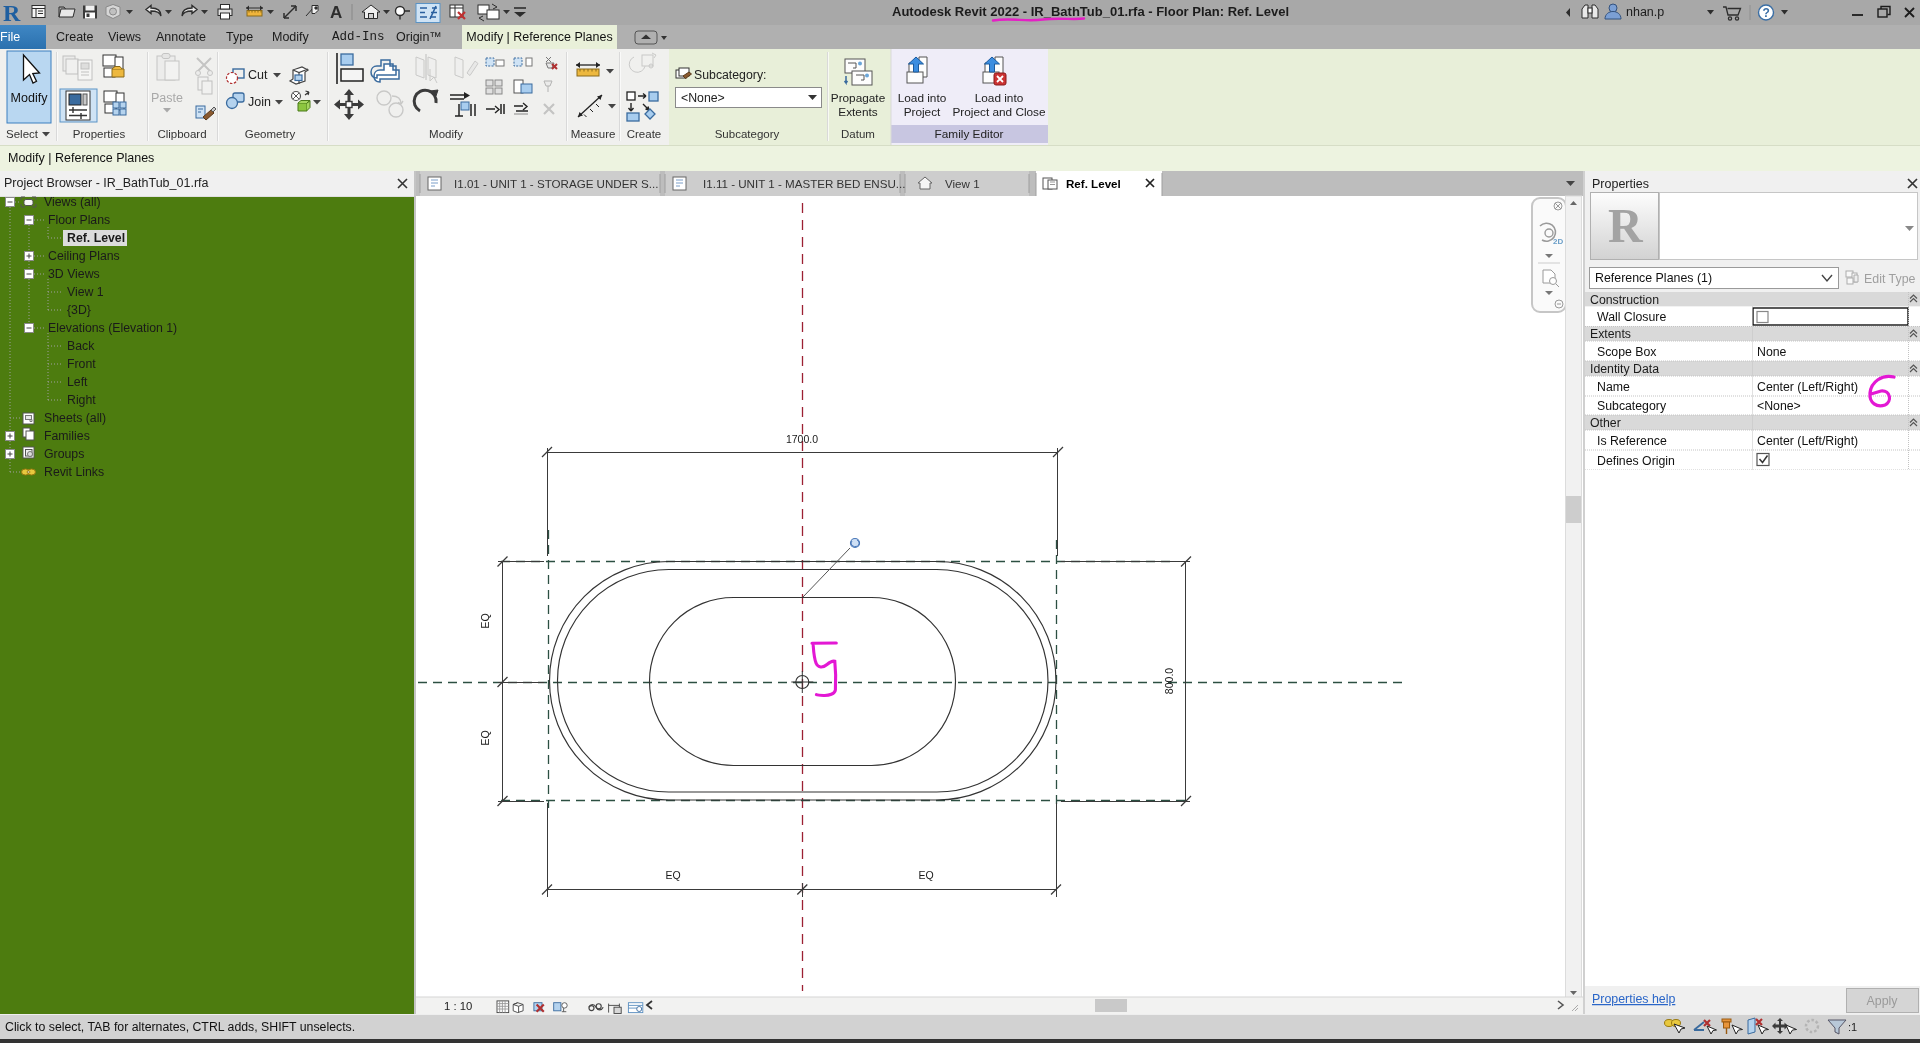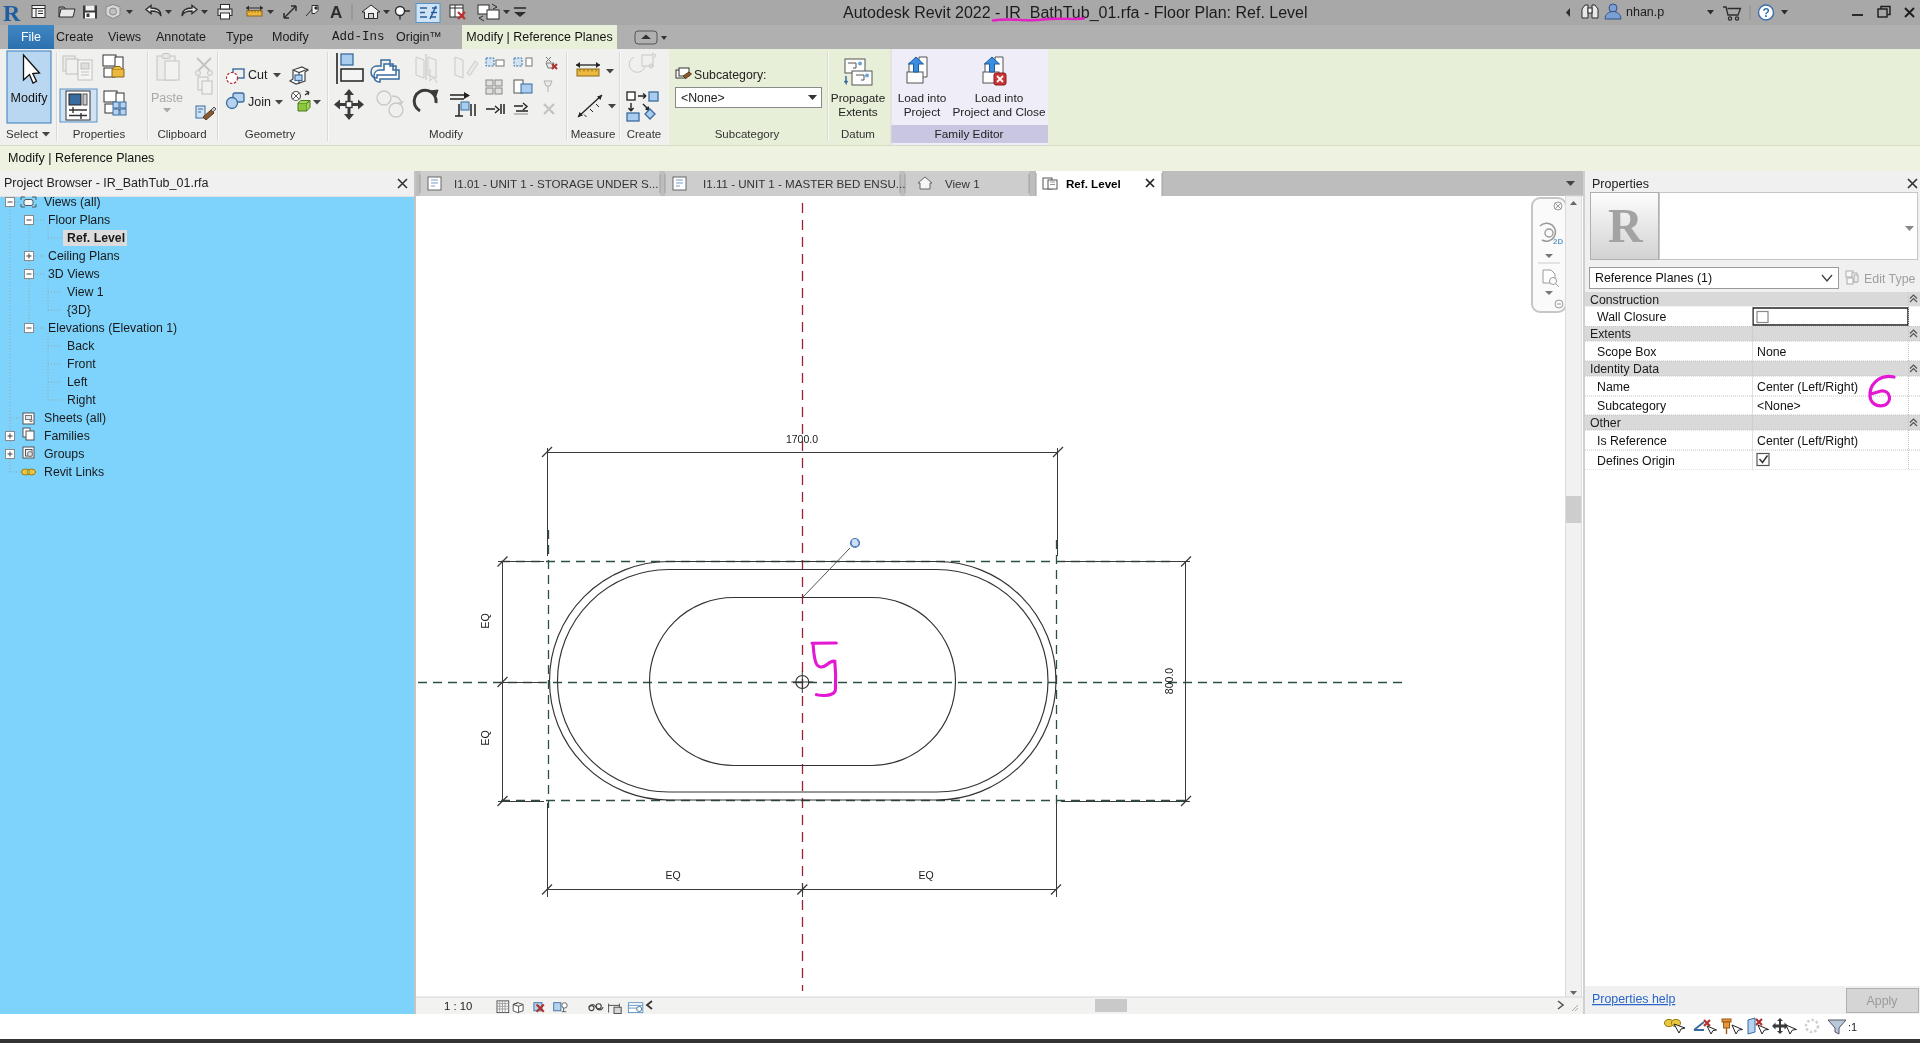--- a/index.html
+++ b/index.html
@@ -107,21 +107,21 @@
         <path d="M492,4 l5,3 l-4,2" fill="none"></path>
         <path d="M484,21 l-5,-3 l4,-2" fill="none"></path>
       </g>
     <path d="M503,10 h7 l-3.5,4 Z" fill="#333"></path>
 
     <g stroke="#2d2d2d" stroke-width="1.6">
         <path d="M514,8 h12"></path>
       </g>
     <path d="M514,12 h12 l-6,5 Z" fill="#2d2d2d"></path>
   </svg>
-  <div class="abs" style="left:843px;top:4px;white-space:nowrap;font-size:16px;color:#1c1c1c;">Autodesk Revit 2022 - IR_BathTub_01.rfa - Floor Plan: Ref. Level</div>
+  <div class="abs" style="left:892px;top:4px;white-space:nowrap;font-size:13px;color:#1c1c1c;font-weight:bold;">Autodesk Revit 2022 - IR_BathTub_01.rfa - Floor Plan: Ref. Level</div>
   <svg class="abs" style="left:991px;top:14px;" width="96" height="10" viewBox="0 0 96 10">
     <path d="M2,6.5 C20,3.5 35,8 52,5.5 C68,3.5 82,6 93,4.5" fill="none" stroke="#e520c5" stroke-width="2.4" stroke-linecap="round"></path>
   </svg>
   <svg class="abs" id="titleright" style="left:1560px;top:0;" width="360" height="25" viewBox="0 0 360 25">
     <path d="M10,8 l-4,4.5 l4,4.5 Z" fill="#2d2d2d"></path>
 
     <g stroke="#2d2d2d" fill="#e8e8e8">
         <path d="M22,9 l3,-4 h3 l0,13 h-6 Z"></path>
         <path d="M38,9 l-3,-4 h-3 l0,13 h6 Z"></path>
         <rect x="28" y="8" width="4" height="5" fill="#fff"></rect>
@@ -147,21 +147,21 @@
 
     <path d="M292,15 h11" stroke="#1c1c1c" stroke-width="1.8"></path>
     <g fill="none" stroke="#1c1c1c" stroke-width="1.4">
         <rect x="318" y="9" width="9" height="8"></rect>
         <path d="M321,9 v-2.5 h9 v8 h-2.5"></path>
       </g>
     <path d="M345,8 l9,9 M354,8 l-9,9" stroke="#1c1c1c" stroke-width="1.8"></path>
   </svg>
 
   <div class="abs" id="tabrow" style="left:0;top:25px;width:1920px;height:24px;background:#b0b0b0;"></div>
-  <div class="abs" style="left:8px;top:25px;width:46px;height:40px;background:linear-gradient(#3f87c4,#1e62a0);color:#fff;font-size:12.5px;text-align:center;line-height:24px;">File</div>
+  <div class="abs" style="left:0;top:25px;width:46px;height:40px;background:linear-gradient(#3f87c4,#1e62a0);color:#fff;font-size:12.5px;text-align:left;line-height:24px;">File</div>
   <div class="abs tabtxt" style="left:56px;top:25px;">Create</div>
   <div class="abs tabtxt" style="left:108px;top:25px;">Views</div>
   <div class="abs tabtxt" style="left:156px;top:25px;">Annotate</div>
   <div class="abs tabtxt" style="left:226px;top:25px;">Type</div>
   <div class="abs tabtxt" style="left:272px;top:25px;">Modify</div>
   <div class="abs tabtxt" style="left:332px;top:25px;font-family:Liberation Mono, monospace;">Add-Ins</div>
   <div class="abs tabtxt" style="left:396px;top:25px;">Origin™</div>
   <div class="abs" style="left:462px;top:25px;width:155px;height:24px;background:#e9f0d9;color:#111;font-size:12.5px;text-align:center;line-height:24px;">Modify | Reference Planes</div>
   <style>.tabtxt{font-size:12.5px;color:#1b1b1b;line-height:24px;height:24px;}</style>
   <svg class="abs" style="left:634px;top:30px;" width="34" height="15" viewBox="0 0 34 15">
@@ -432,21 +432,21 @@
       </g>
     <text x="999" y="53" font-size="11.8" fill="#222" text-anchor="middle">Load into</text>
     <text x="999" y="67" font-size="11.8" fill="#222" text-anchor="middle">Project and Close</text>
     <text x="969" y="89" font-size="11.8" fill="#222" text-anchor="middle">Family Editor</text>
   </svg>
 
   <div class="abs" style="left:0;top:145px;width:1920px;height:26px;background:#edf3e0;border-top:1px solid #d6ddc6;">
     <div style="margin:5px 0 0 8px;font-size:12.5px;color:#111;">Modify | Reference Planes</div>
   </div>
 
-  <div class="abs" id="leftpanel" style="left:0;top:171px;width:414px;height:843px;background:#7dd3fc;border-right:2px solid #c4c4c4;">
+  <div class="abs" id="leftpanel" style="left:0;top:171px;width:414px;height:843px;background:#4d7c0f;border-right:2px solid #c4c4c4;">
     <div style="position:absolute;left:0;top:0;width:414px;height:25px;background:#f0f0f0;border-bottom:1px solid #e0e0e0;">
       <div style="position:absolute;left:4px;top:5px;font-size:12.5px;color:#222;">Project Browser - IR_BathTub_01.rfa</div>
       <svg style="position:absolute;left:397px;top:7px;" width="11" height="11" viewBox="0 0 11 11">
           <path d="M1,1 L10,10 M10,1 L1,10" stroke="#333" stroke-width="1.6"></path>
         </svg>
     </div>
     <svg id="tree" style="position:absolute;left:0;top:25px;" width="414" height="300" viewBox="0 0 414 300">
       <g stroke="#a0a0a0" stroke-dasharray="1,2">
         <path d="M10,11 V276"></path>
           <path d="M29,29 V132"></path>
@@ -765,20 +765,23 @@
     <rect x="0" y="299" width="335" height="516" fill="#fff"></rect>
 
     <path d="M309,206 C297,203 286,211 285,222 C284,232 292,237 300,234 C307,231 306,219 296,220 L286,223" fill="none" stroke="#e318d4" stroke-width="3.2" stroke-linecap="round"></path>
 
     <text x="7" y="832" font-size="12.4" fill="#2a66c8" text-decoration="underline">Properties help</text>
     <rect x="261.5" y="817.5" width="72" height="24" fill="#d5d5d5" stroke="#b0b0b0"></rect>
     <text x="297" y="834" font-size="12.4" fill="#9a9a9a" text-anchor="middle">Apply</text>
   </svg>
   </div>
 
+  <div class="abs" style="left:0;top:1014px;width:1920px;height:25px;background:#d2d2d2;border-top:1px solid #eee;">
+    <div style="position:absolute;left:5px;top:5px;font-size:12.3px;color:#111;">Click to select, TAB for alternates, CTRL adds, SHIFT unselects.</div>
+  </div>
   <svg class="abs" id="statusicons" style="left:1660px;top:1014px;" width="260" height="25" viewBox="0 0 260 25">
     <g stroke="#9a7a10" fill="#e8c83e">
         <ellipse cx="9" cy="9" rx="4.5" ry="3.5"></ellipse>
         <ellipse cx="16" cy="9" rx="4.5" ry="3.5"></ellipse>
       </g>
     <path d="M14,10 l5,9 l2,-4 l4,-1 Z" fill="#fff" stroke="#222"></path>
     <g>
         <path d="M34,16 l10,-8 M34,16 h10" stroke="#3a6b9e" stroke-width="1.8"></path>
         <path d="M44,6 l6,6 M50,6 l-6,6" stroke="#b03030" stroke-width="2.2"></path>
         <path d="M47,12 l4,8 l2,-3.5 l3.5,-0.5 Z" fill="#fff" stroke="#222"></path>

